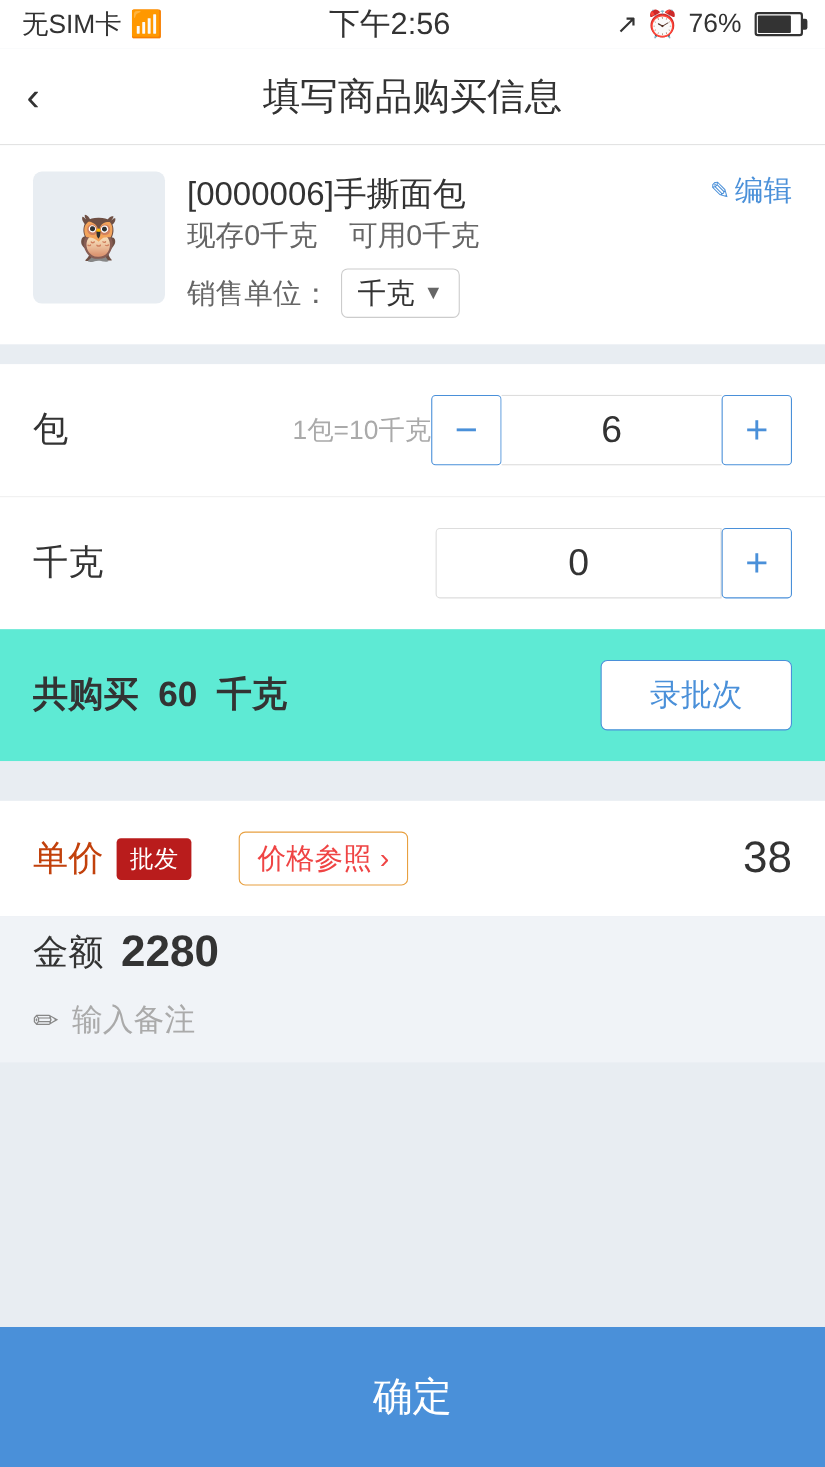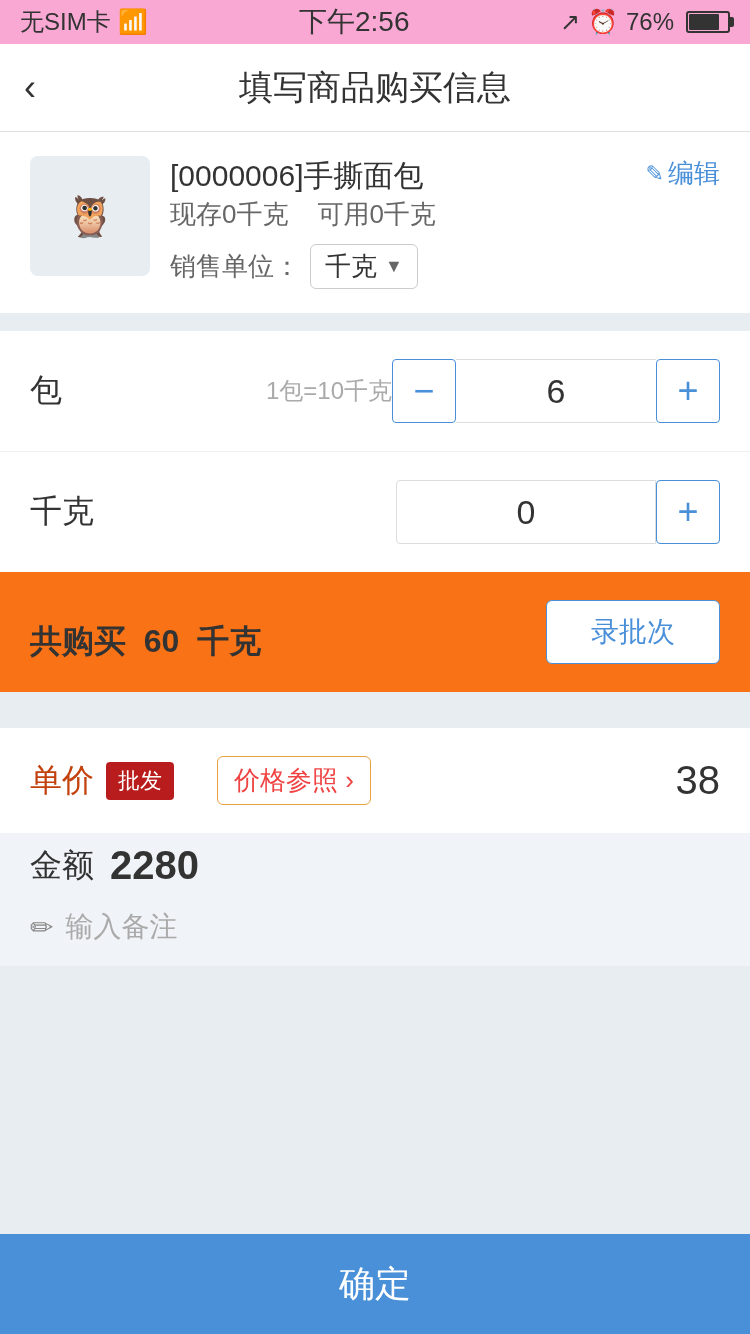--- a/index.html
+++ b/index.html
@@ -10,21 +10,21 @@
       font-family: -apple-system, "PingFang SC", "Helvetica Neue", Arial, sans-serif;
       background: #e8edf2;
       font-size: 30px;
       position: relative;
     }
 
     
     .status-bar {
       width: 750px;
       height: 44px;
-      background: #f9a8d4;
+      background: #ffffff;
       display: flex;
       align-items: center;
       justify-content: space-between;
       padding: 0 20px;
       font-size: 24px;
       color: #333;
     }
     .status-left { display: flex; align-items: center; gap: 8px; }
     .status-center { font-size: 28px; font-weight: 500; }
     .status-right { display: flex; align-items: center; gap: 8px; font-size: 24px; }
@@ -213,23 +213,23 @@
       border: 1px solid #ddd;
       text-align: center;
       font-size: 34px;
       color: #333;
       background: #fff;
       border-radius: 4px 0 0 4px;
     }
 
     
     .total-row {
-      background: #f97316;
-      display: flex;
-      align-items: flex-end;
+      background: #5eead4;
+      display: flex;
+      align-items: center;
       justify-content: space-between;
       padding: 28px 30px;
     }
     .total-text {
       font-size: 32px;
       color: #333;
     }
     .total-text span {
       font-weight: bold;
     }
@@ -322,21 +322,21 @@
       height: 280px;
       background: #e8edf2;
     }
 
     
     .confirm-btn {
       position: fixed;
       bottom: 0;
       left: 0;
       width: 750px;
-      height: 100px;
+      height: 128px;
       background: #4a90d9;
       color: #fff;
       font-size: 36px;
       display: flex;
       align-items: center;
       justify-content: center;
       cursor: pointer;
       border: none;
     }
   </style>

